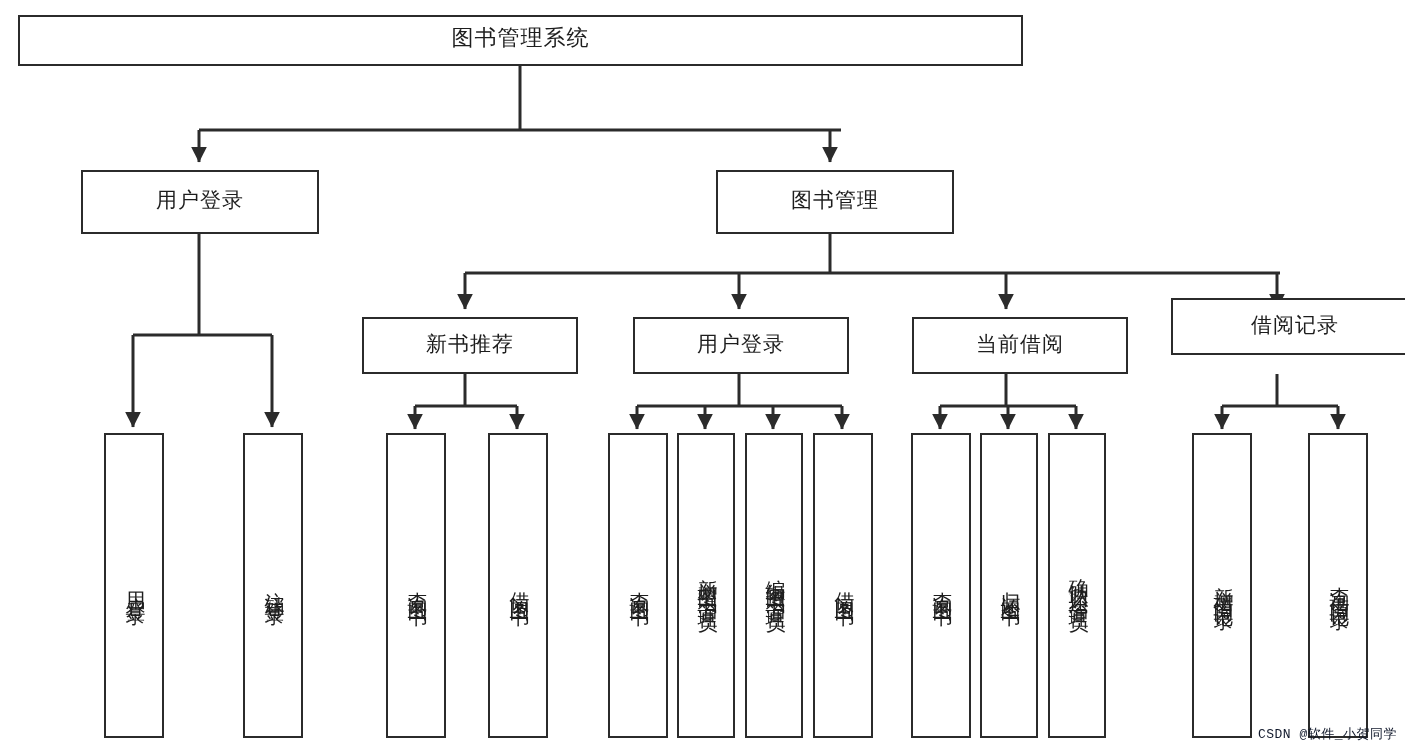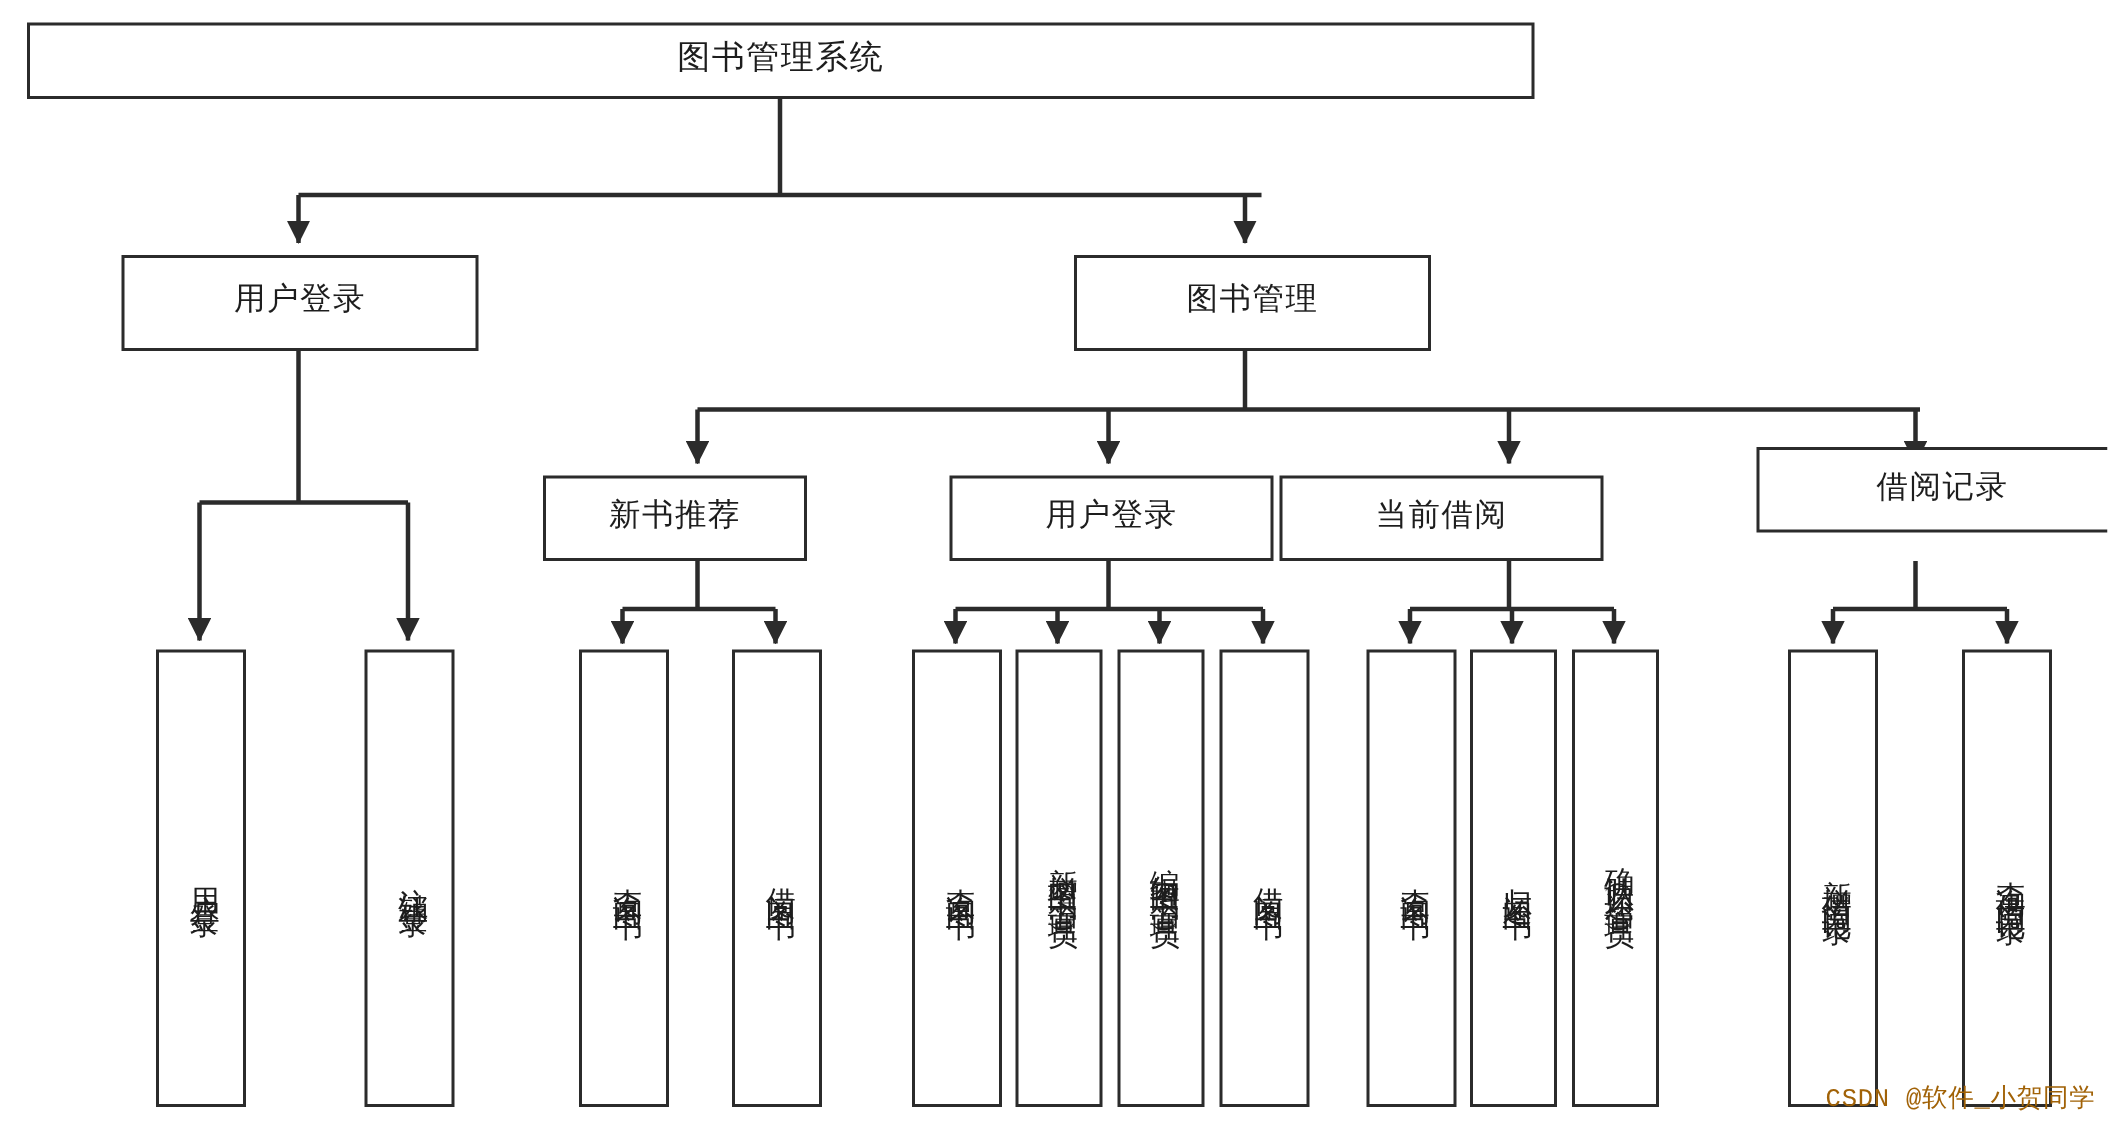--- a/index.html
+++ b/index.html
@@ -47,22 +47,22 @@
     font-size: 20px;
     letter-spacing: 5px;
     line-height: 1.0;
     padding: 4px 0;
     white-space: nowrap;
   }
   .watermark {
     position: absolute;
     right: 8px;
     bottom: 4px;
-    font-size: 17px;
-    color: #a16207;
+    font-size: 13px;
+    color: #0f172a;
     letter-spacing: 0.5px;
     white-space: nowrap;
   }
 </style>
 </head>
 <body>
 
 <div id="stage">
 
   <svg id="wires" viewBox="0 0 1405 747" xmlns="http://www.w3.org/2000/svg">
@@ -113,23 +113,23 @@
       <path d="M 1222 406 L 1222 429" marker-end="url(#arrowhead)"></path>
       <path d="M 1338 406 L 1338 429" marker-end="url(#arrowhead)"></path>
     </g>
   </svg>
 
   <div class="node h root" style="left:18px; top:15px; width:1005px; height:51px;">图书管理系统</div>
 
   <div class="node h" style="left:81px; top:170px; width:238px; height:64px;">用户登录</div>
   <div class="node h" style="left:716px; top:170px; width:238px; height:64px;">图书管理</div>
 
-  <div class="node h" style="left:362px; top:317px; width:176px; height:57px;">新书推荐</div>
+  <div class="node h" style="left:362px; top:317px; width:216px; height:57px;">新书推荐</div>
   <div class="node h" style="left:633px; top:317px; width:216px; height:57px;">用户登录</div>
-  <div class="node h" style="left:853px; top:317px; width:216px; height:57px;">当前借阅</div>
+  <div class="node h" style="left:912px; top:317px; width:216px; height:57px;">当前借阅</div>
   <div class="node h" style="left:1171px; top:298px; width:248px; height:57px;">借阅记录</div>
 
   <div class="node v" style="left:104px; top:433px; width:60px; height:305px;">用户登录</div>
   <div class="node v" style="left:243px; top:433px; width:60px; height:305px;">注销登录</div>
 
   <div class="node v" style="left:386px; top:433px; width:60px; height:305px;">查询图书</div>
   <div class="node v" style="left:488px; top:433px; width:60px; height:305px;">借阅图书</div>
 
   <div class="node v" style="left:608px; top:433px; width:60px; height:305px;">查询图书</div>
   <div class="node v" style="left:677px; top:433px; width:58px; height:305px;">新增图书（管理员）</div>

